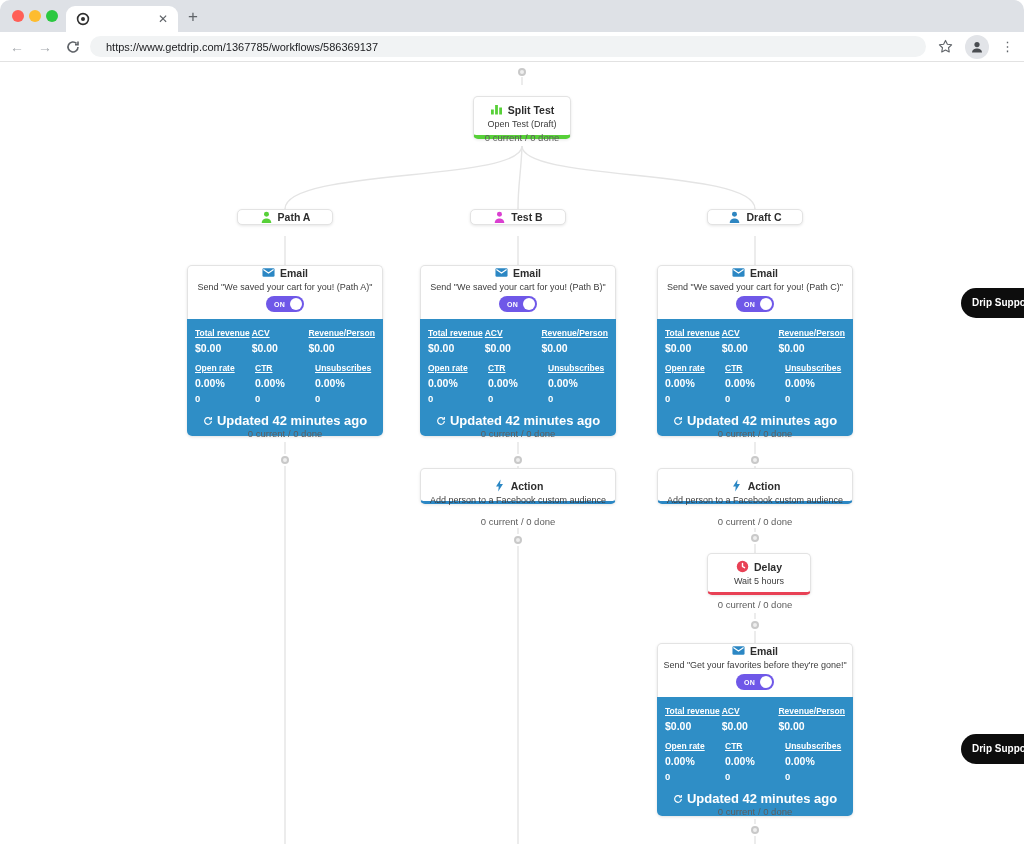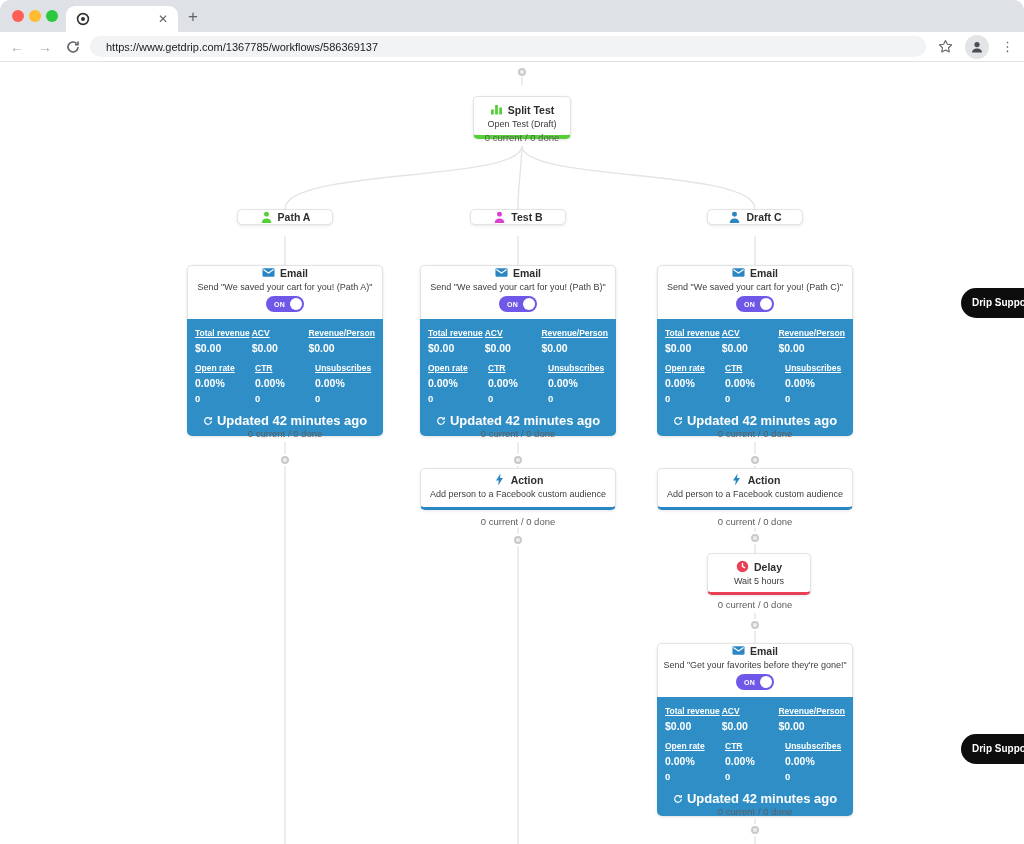--- a/index.html
+++ b/index.html
@@ -56,21 +56,21 @@
 
   .stats { background:var(--stats_blue); border-radius:0 0 5px 5px; padding:9px 8px 8px; color:#fff; }
   .stats-row { display:grid; grid-template-columns:1fr 1fr 1fr; margin-bottom:9px; }
   .stat-label { font-size:8.5px; font-weight:bold; color:#fff; text-decoration:underline; white-space:nowrap; }
   .stat-value { font-size:10.5px; font-weight:bold; margin-top:4px; }
   .stat-count { font-size:9.5px; font-weight:bold; margin-top:4px; }
   .stats-footer { display:flex; align-items:center; justify-content:center; gap:4px;
     font-size:13px; font-weight:bold; margin-top:2px; }
   .refresh-icon { width:10px; height:10px; display:inline-block; }
 
-  .action-node { width:196px; height:42px; top:406px; padding-top:4px; border-bottom:3px solid var(--blue); }
+  .action-node { width:196px; height:36px; top:406px; padding-top:10px; border-bottom:3px solid var(--blue); }
   .delay-node { left:707px; top:491px; width:104px; height:42px; padding-top:6px; border-bottom:3px solid var(--red); }
 
   .counter { position:absolute; width:170px; transform:translateX(-50%); text-align:center;
     font-size:9.5px; color:#5d5d5d; }
 
   .support-pill { position:absolute; left:961px; width:84px; height:30px; background:#0d0d0d;
     border-radius:15px; color:#fff; font-size:10px; font-weight:bold; line-height:30px;
     padding-left:11px; white-space:nowrap; }
 </style>
 </head>

